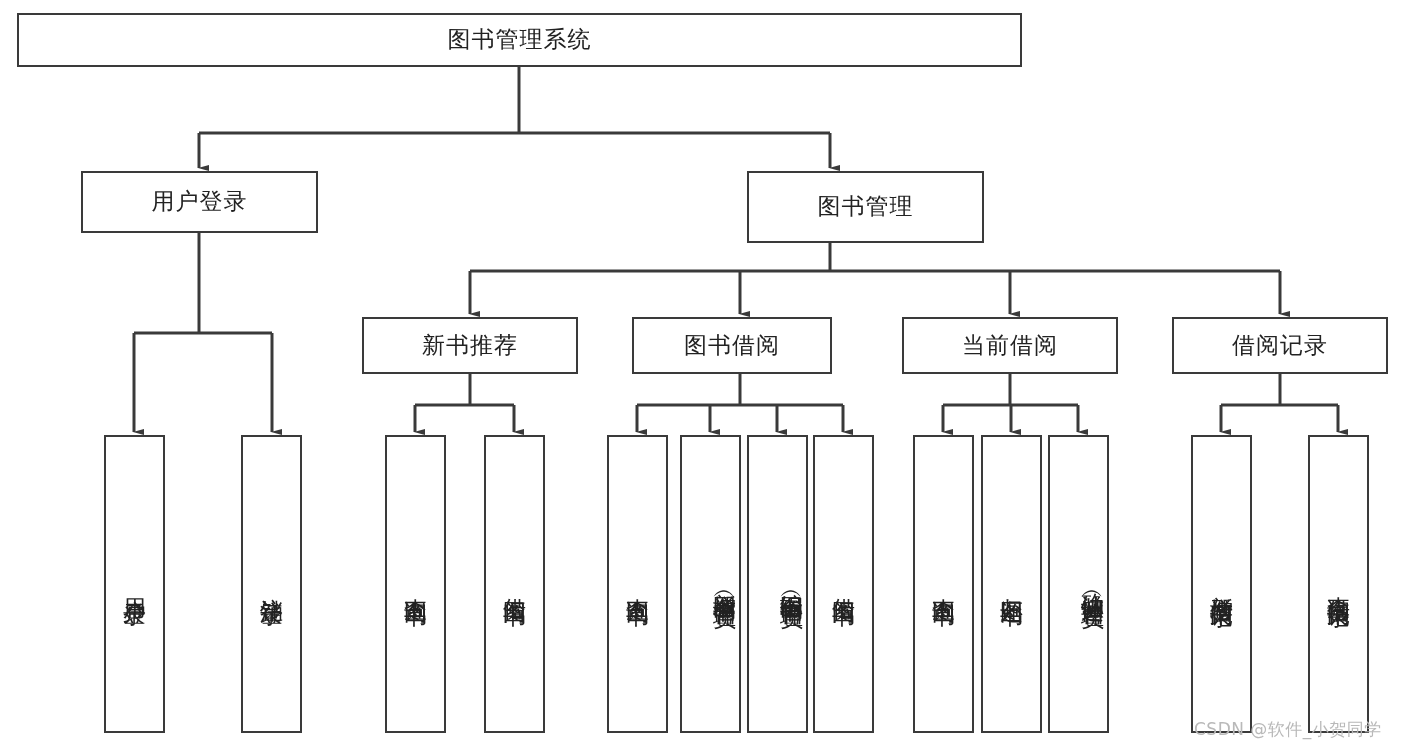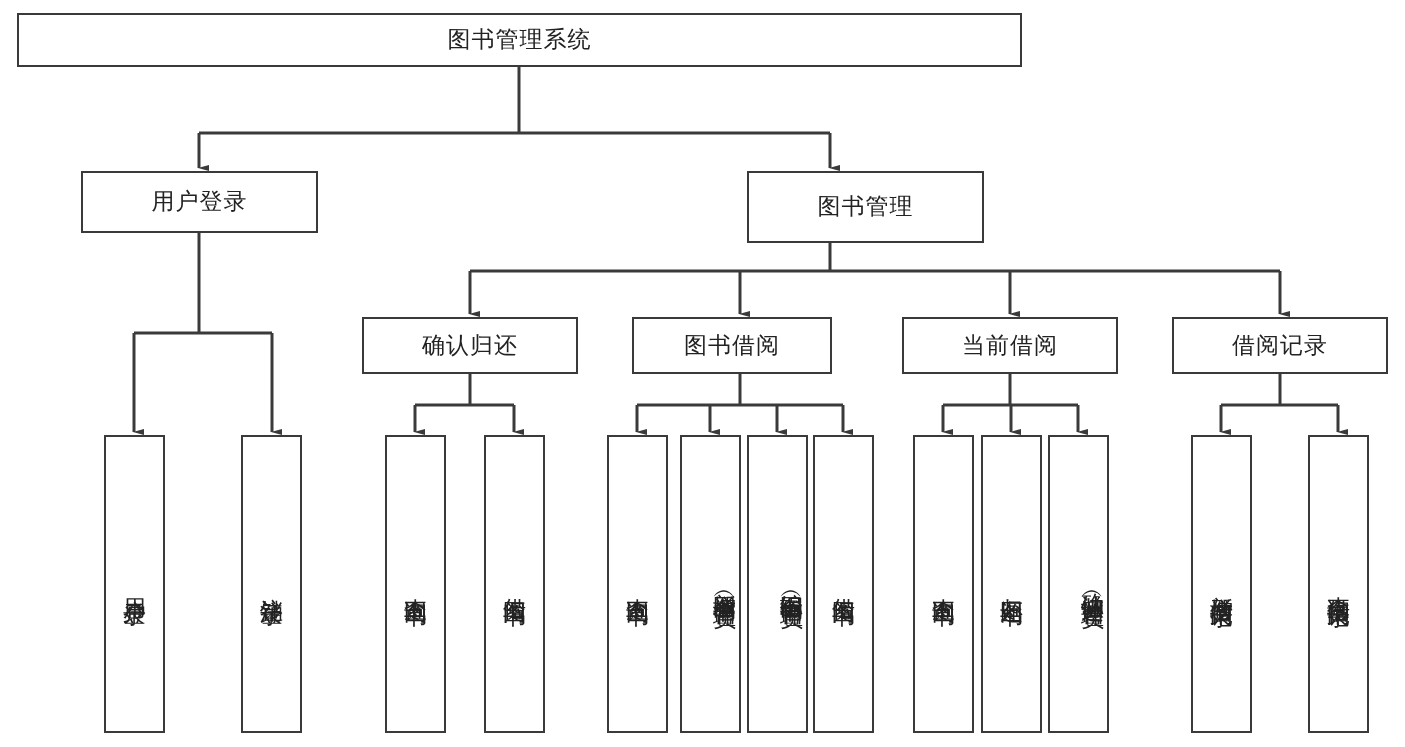--- a/index.html
+++ b/index.html
@@ -126,21 +126,21 @@
   </div>
 
   <div class="node horiz" style="left:81px; top:171px; width:237px; height:62px;">
     <span>用户登录</span>
   </div>
   <div class="node horiz" style="left:712px; top:171px; width:237px; height:72px;margin-left:35px;">
     <span>图书管理</span>
   </div>
 
   <div class="node horiz" style="left:362px; top:317px; width:216px; height:57px;">
-    <span>确认归还</span>
+    <span>新书推荐</span>
   </div>
   <div class="node horiz" style="left:632px; top:317px; width:200px; height:57px;">
     <span>图书借阅</span>
   </div>
   <div class="node horiz" style="left:1172px; top:317px; width:216px; height:57px;">
     <span>借阅记录</span>
   </div>
   <div class="node horiz" style="left:902px; top:317px; width:216px; height:57px;">
     <span>当前借阅</span>
   </div>
@@ -182,14 +182,15 @@
     <span class="vlabel">确认归还（管理员）</span>
   </div>
 
   <div class="node vert" style="left:1191px; top:435px; width:61px; height:298px; align-items:center;">
     <span class="vlabel">新增借阅记录</span>
   </div>
   <div class="node vert" style="left:1308px; top:435px; width:61px; height:298px; align-items:center;">
     <span class="vlabel">查询借阅记录</span>
   </div>
 
+  <div class="watermark" style="left:1194px; top:718px;">CSDN @软件_小贺同学</div>
 
 </div>
 
 </body></html>

